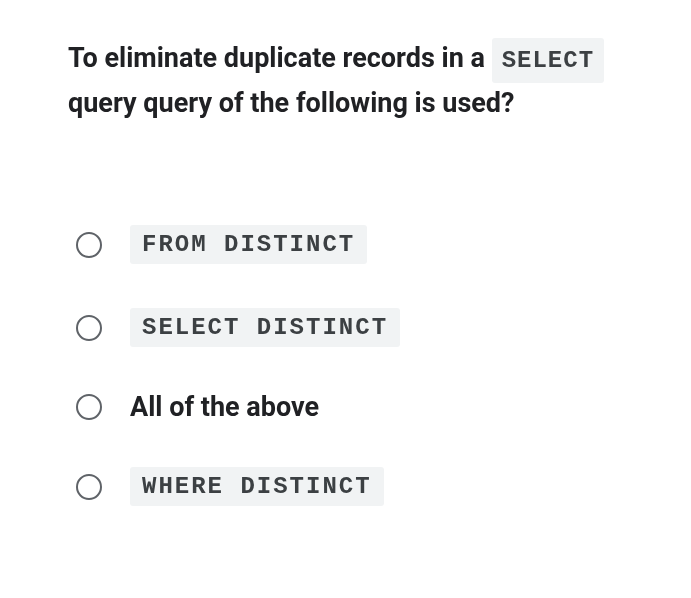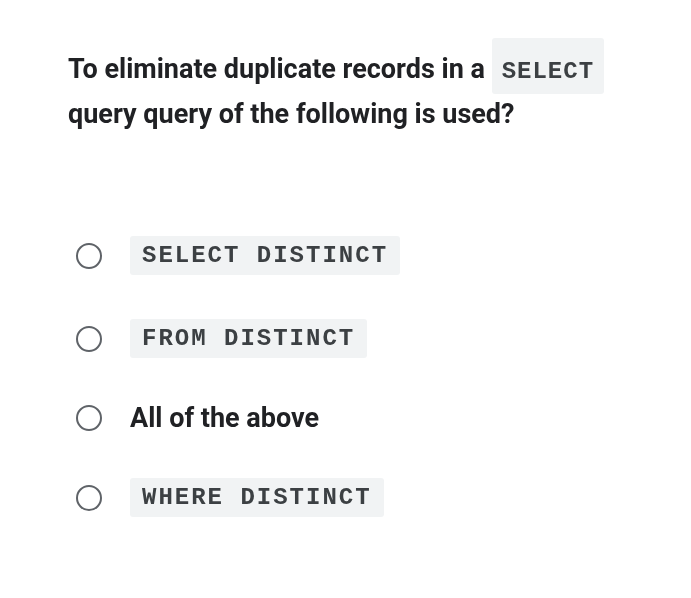--- a/index.html
+++ b/index.html
@@ -13,21 +13,21 @@
   }
   .question {
     font-size: 27px;
     line-height: 1.55;
     font-weight: 400;
     margin-bottom: 100px;
   }
   .code {
     font-family: "Courier New", Courier, monospace;
     background: #f1f3f4;
-    padding: 15px 10px 4px 10px;
+    padding: 4px 10px 4px 10px;
     border-radius: 3px;
     font-size: 24px;
     letter-spacing: 1px;
     color: #3c4043;
     display: inline-block;
     vertical-align: baseline;
   }
   .options {
     display: flex;
     flex-direction: column;
@@ -68,26 +68,26 @@
   <span>To eliminate duplicate records in a</span>
   <span class="code">SELECT</span>
   <span>query query of the</span>
   <span>following is used?</span>
 </div>
 
 <div class="options">
 
   <div class="option">
     <span class="radio"></span>
-    <span class="opt-code">SELECT DISTINCT</span>
+    <span class="opt-code">FROM DISTINCT</span>
   </div>
 
   <div class="option">
     <span class="radio"></span>
-    <span class="opt-code">FROM DISTINCT</span>
+    <span class="opt-code">SELECT DISTINCT</span>
   </div>
 
   <div class="option">
     <span class="radio"></span>
     <span class="opt-label">All of the above</span>
   </div>
 
   <div class="option">
     <span class="radio"></span>
     <span class="opt-code">WHERE DISTINCT</span>

